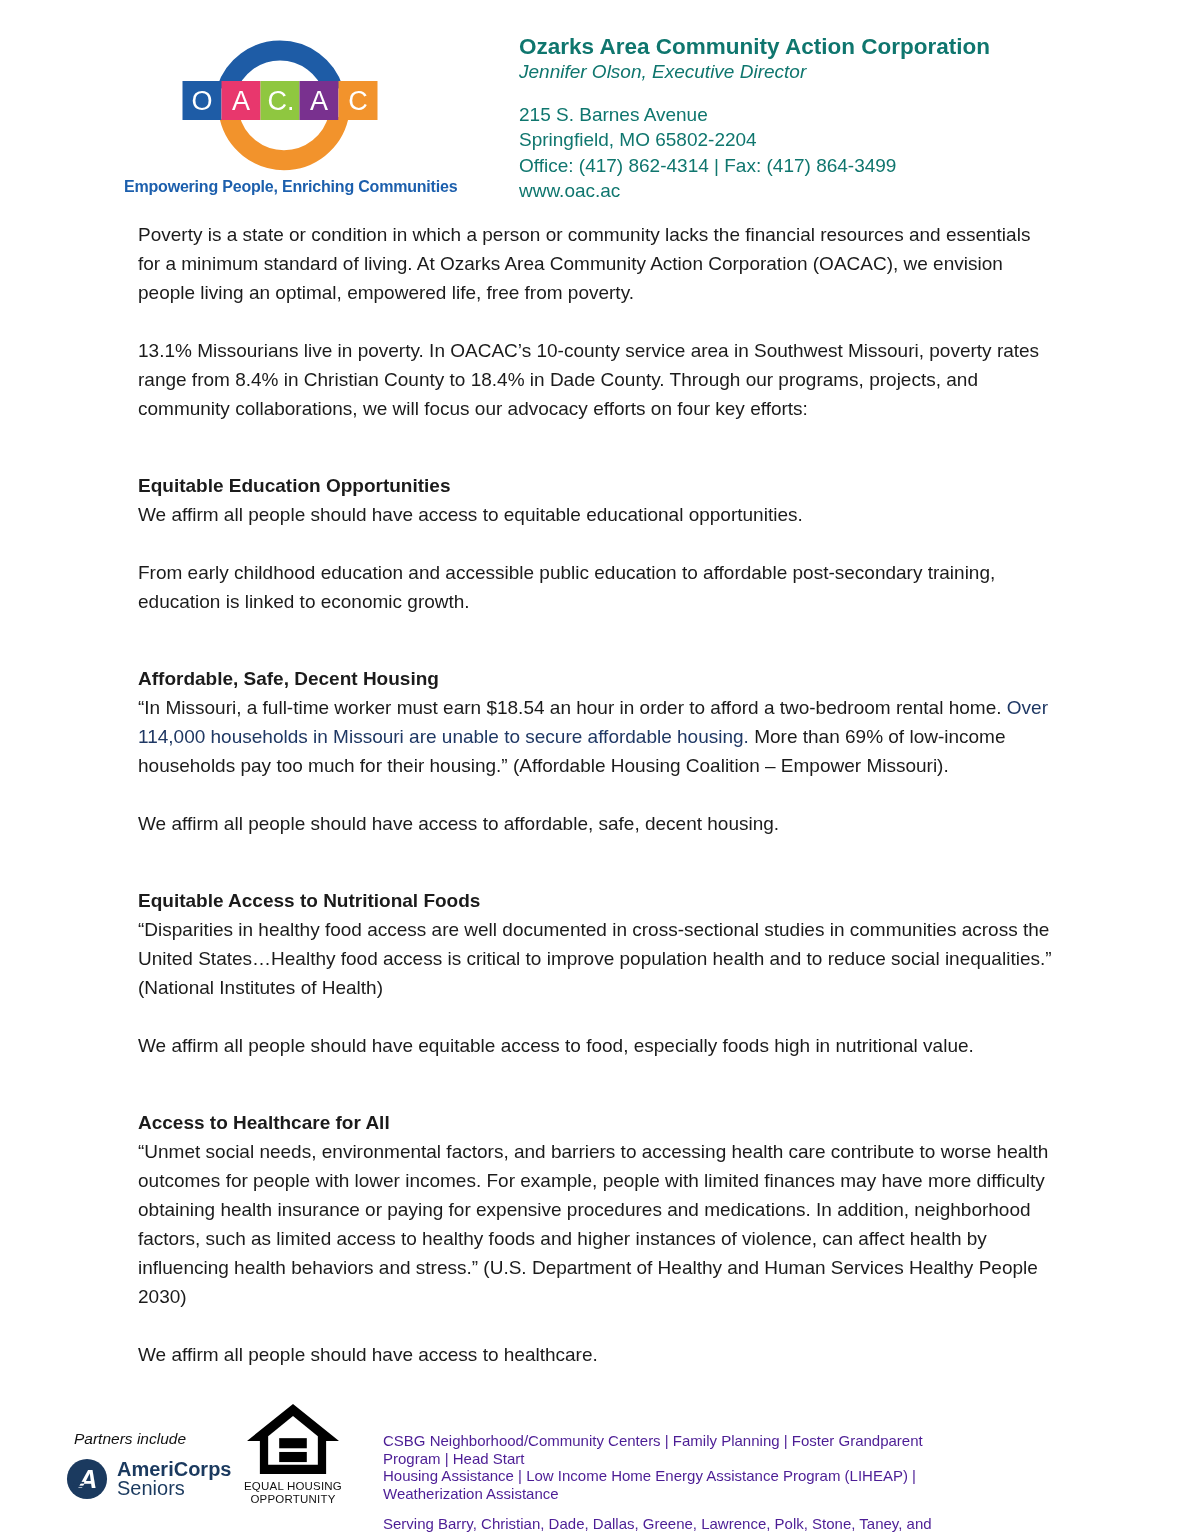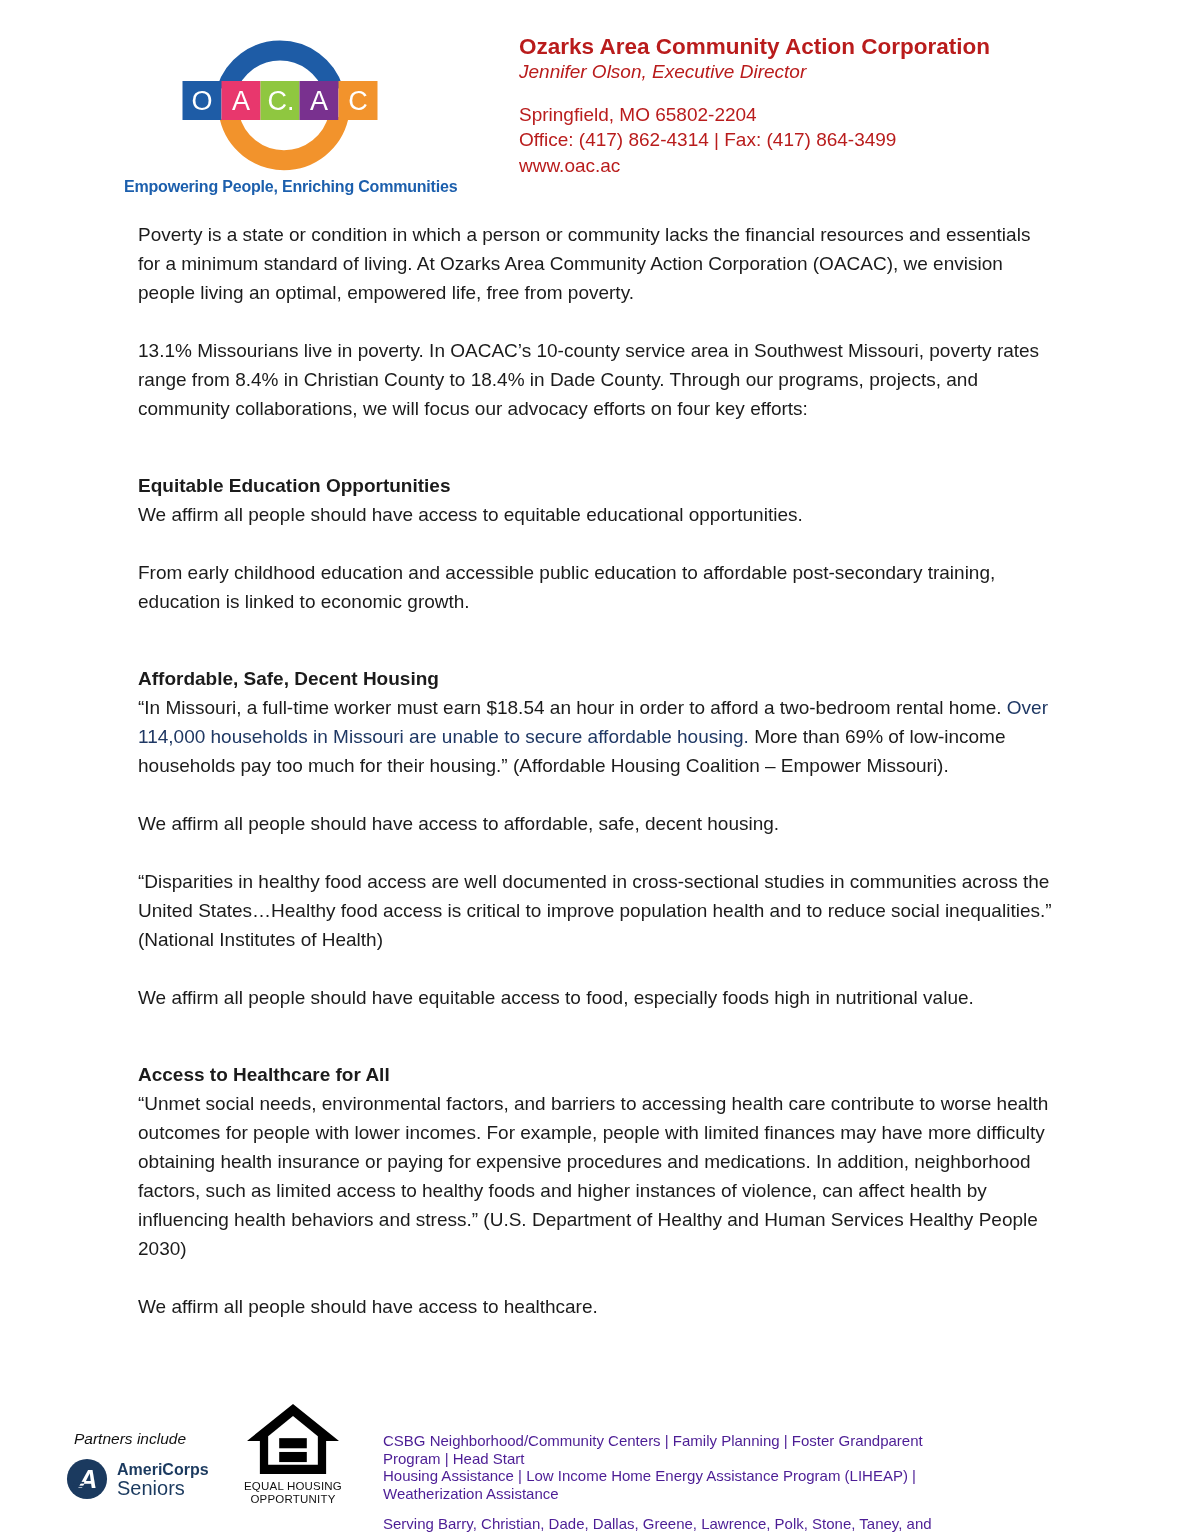--- a/index.html
+++ b/index.html
@@ -18,21 +18,21 @@
   .logo-letter{
     fill:#ffffff;
     font-family:"Liberation Sans", sans-serif;
     font-size:27px;font-weight:400;
   }
   .tagline{
     position:absolute;left:124px;top:178px;width:300px;
     font-size:16px;font-weight:bold;letter-spacing:-0.2px;
     color:#1c5fad;white-space:nowrap;
   }
-  .org-block{position:absolute;left:519px;top:34px;color:#b91c1c;}
+  .org-block{position:absolute;left:519px;top:34px;color:#0f766e;}
   .org-name{font-size:22.5px;font-weight:bold;line-height:26px;}
   .org-director{font-size:19px;font-style:italic;line-height:24px;}
   .org-address{margin-top:18px;font-size:19px;line-height:25.4px;}
 
   
   .body-text{
     position:absolute;left:138px;top:220px;width:916px;
     font-size:19px;line-height:29px;
   }
   .body-text p{margin:0 0 29px 0;}
@@ -42,21 +42,21 @@
 
   
   .footer{position:absolute;left:0;top:1398px;width:942px;height:138px;}
   .partners-label{
     position:absolute;left:74px;top:32px;
     font-size:15.5px;font-style:italic;color:#111;
   }
   .americorps{position:absolute;left:66px;top:60px;display:flex;align-items:center;}
   .ac-badge{width:42px;height:42px;flex:0 0 auto;}
   .ac-text{margin-left:9px;color:#1b3a5f;line-height:19px;}
-  .ac-line1{font-size:16px;font-weight:bold;}
+  .ac-line1{font-size:20px;font-weight:bold;}
   .ac-line2{font-size:20px;font-weight:normal;}
   .eho{position:absolute;left:240px;top:0;width:106px;text-align:center;}
   .eho-svg{width:92px;height:80px;display:block;margin:2px auto 0;}
   .eho-text{font-size:11.5px;line-height:12.5px;color:#111;letter-spacing:0.2px;white-space:nowrap;}
   .programs{position:absolute;left:383px;top:34px;color:#4c1d95;font-size:15px;line-height:17.5px;}
   .programs .serving{margin-top:13px;}
 </style>
 </head>
 <body>
 
@@ -76,39 +76,41 @@
       <text class="logo-letter" x="121" y="82" text-anchor="middle">C.</text>
       <text class="logo-letter" x="159" y="82" text-anchor="middle">A</text>
       <text class="logo-letter" x="198" y="82" text-anchor="middle">C</text>
     </svg>
     <div class="tagline">Empowering People, Enriching Communities</div>
 
     <div class="org-block">
       <div class="org-name">Ozarks Area Community Action Corporation</div>
       <div class="org-director">Jennifer Olson, Executive Director</div>
       <div class="org-address">
+        <div>215 S. Barnes Avenue</div>
         <div>Springfield, MO 65802-2204</div>
         <div>Office: (417) 862-4314 | Fax: (417) 864-3499</div>
         <div>www.oac.ac</div>
       </div>
     </div>
   </header>
 
   <main class="body-text">
     <p>Poverty is a state or condition in which a person or community lacks the financial resources and essentials for a minimum standard of living. At Ozarks Area Community Action Corporation (OACAC), we envision people living an optimal, empowered life, free from poverty.</p>
     <p>13.1% Missourians live in poverty. In OACAC’s 10-county service area in Southwest Missouri, poverty rates range from 8.4% in Christian County to 18.4% in Dade County. Through our programs, projects, and community collaborations, we will focus our advocacy efforts on four key efforts:</p>
 
     <p class="h">Equitable Education Opportunities</p>
     <p>We affirm all people should have access to equitable educational opportunities.</p>
     <p>From early childhood education and accessible public education to affordable post-secondary training, education is linked to economic growth.</p>
 
     <p class="h">Affordable, Safe, Decent Housing</p>
     <p><span>“In Missouri, a full-time worker must earn $18.54 an hour in order to afford a two-bedroom rental home. </span><span class="navy">Over 114,000 households in Missouri are unable to secure affordable housing.</span><span> More than 69% of low-income households pay too much for their housing.” (Affordable Housing Coalition – Empower Missouri).</span></p>
     <p>We affirm all people should have access to affordable, safe, decent housing.</p>
 
+    <p class="h">Equitable Access to Nutritional Foods</p>
     <p>“Disparities in healthy food access are well documented in cross-sectional studies in communities across the United States…Healthy food access is critical to improve population health and to reduce social inequalities.” (National Institutes of Health)</p>
     <p>We affirm all people should have equitable access to food, especially foods high in nutritional value.</p>
 
     <p class="h">Access to Healthcare for All</p>
     <p>“Unmet social needs, environmental factors, and barriers to accessing health care contribute to worse health outcomes for people with lower incomes. For example, people with limited finances may have more difficulty obtaining health insurance or paying for expensive procedures and medications. In addition, neighborhood factors, such as limited access to healthy foods and higher instances of violence, can affect health by influencing health behaviors and stress.” (U.S. Department of Healthy and Human Services Healthy People 2030)</p>
     <p class="last">We affirm all people should have access to healthcare.</p>
   </main>
 
   <footer class="footer">
     <div class="partners-label">Partners include</div>

